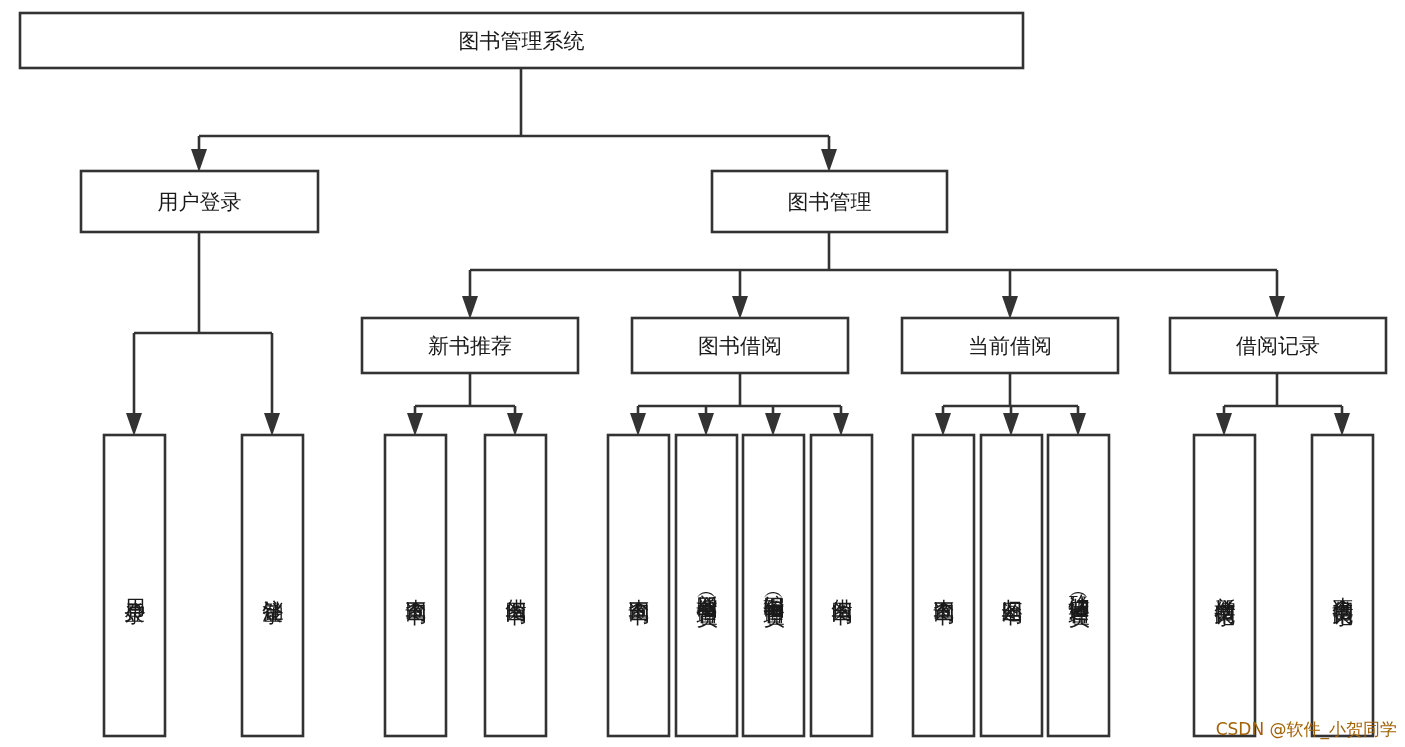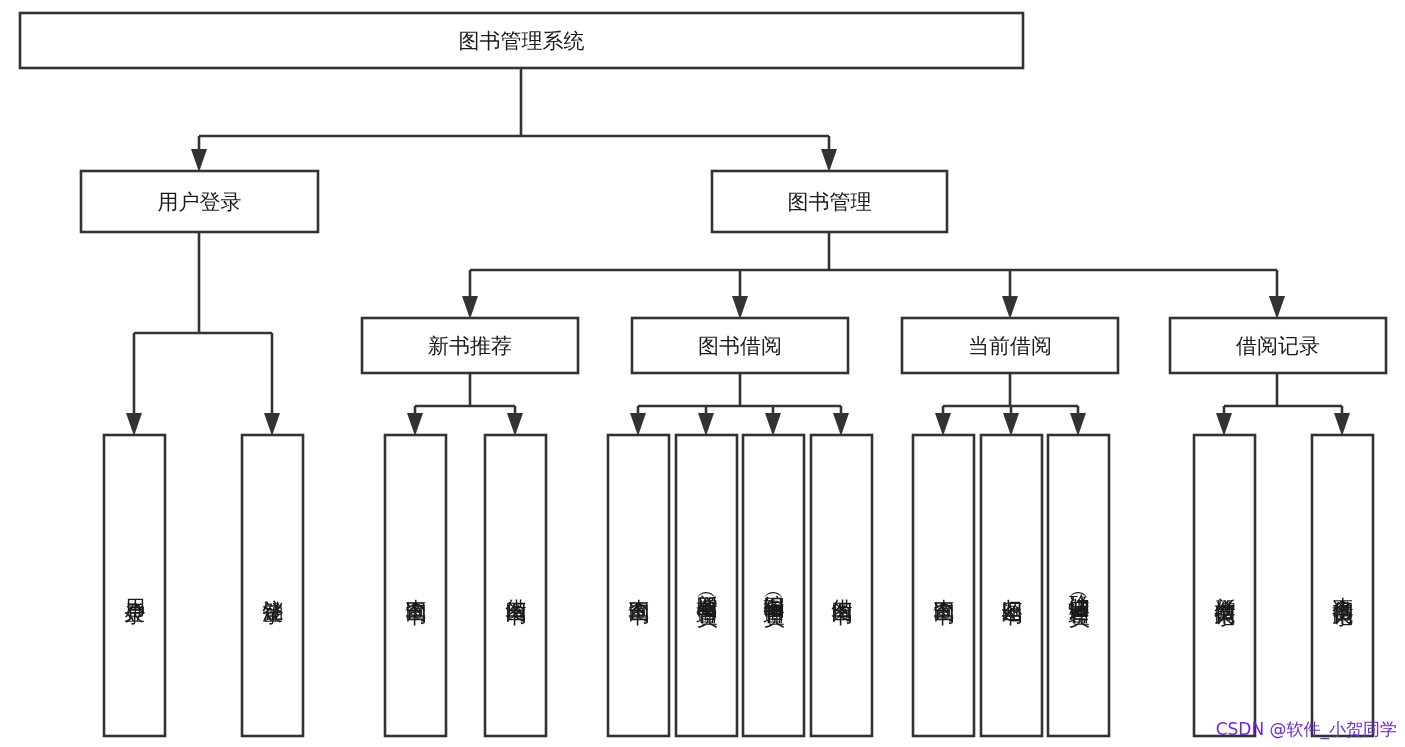--- a/index.html
+++ b/index.html
@@ -60,21 +60,21 @@
     white-space: nowrap;
     text-align: center;
     pointer-events: none;
   }
   .watermark {
     position: absolute;
     right: 8px;
     bottom: 6px;
     font-family: "DejaVu Sans", "Liberation Sans", sans-serif;
     font-size: 17px;
-    color: #6d28d9;
+    color: #a16207;
     white-space: nowrap;
     user-select: none;
   }
 </style>
 </head>
 <body>
 
 <div id="diagram-root">
 
   <svg class="diagram-canvas" id="diagram-canvas" viewBox="0 0 1405 747" xmlns="http://www.w3.org/2000/svg">

